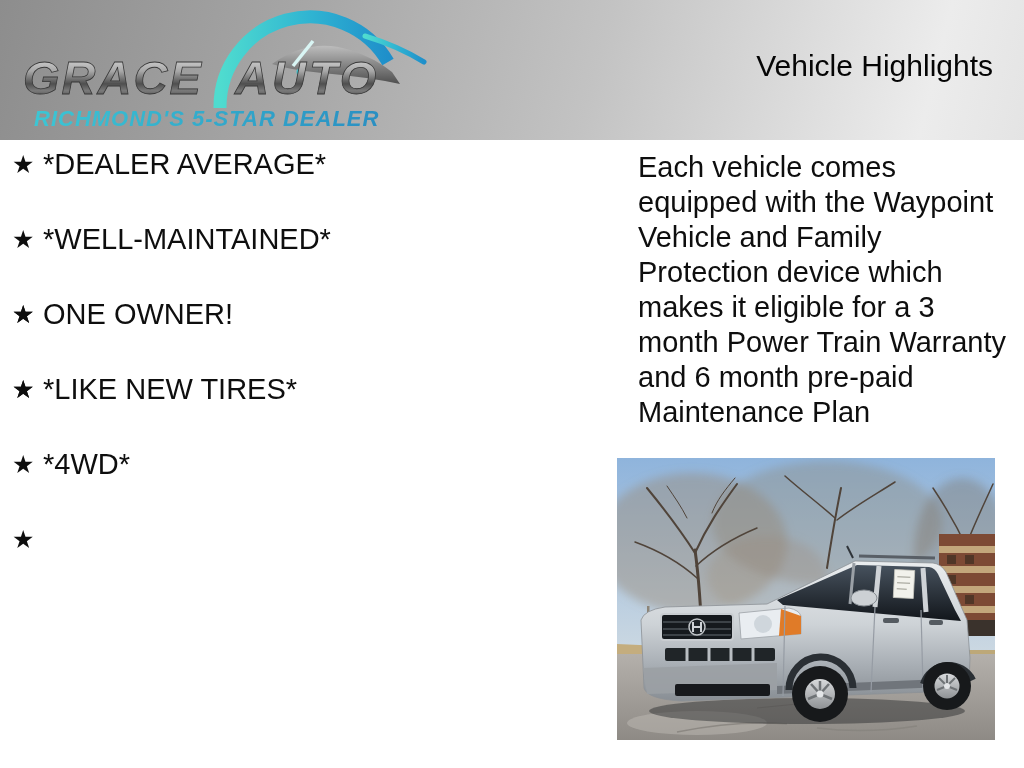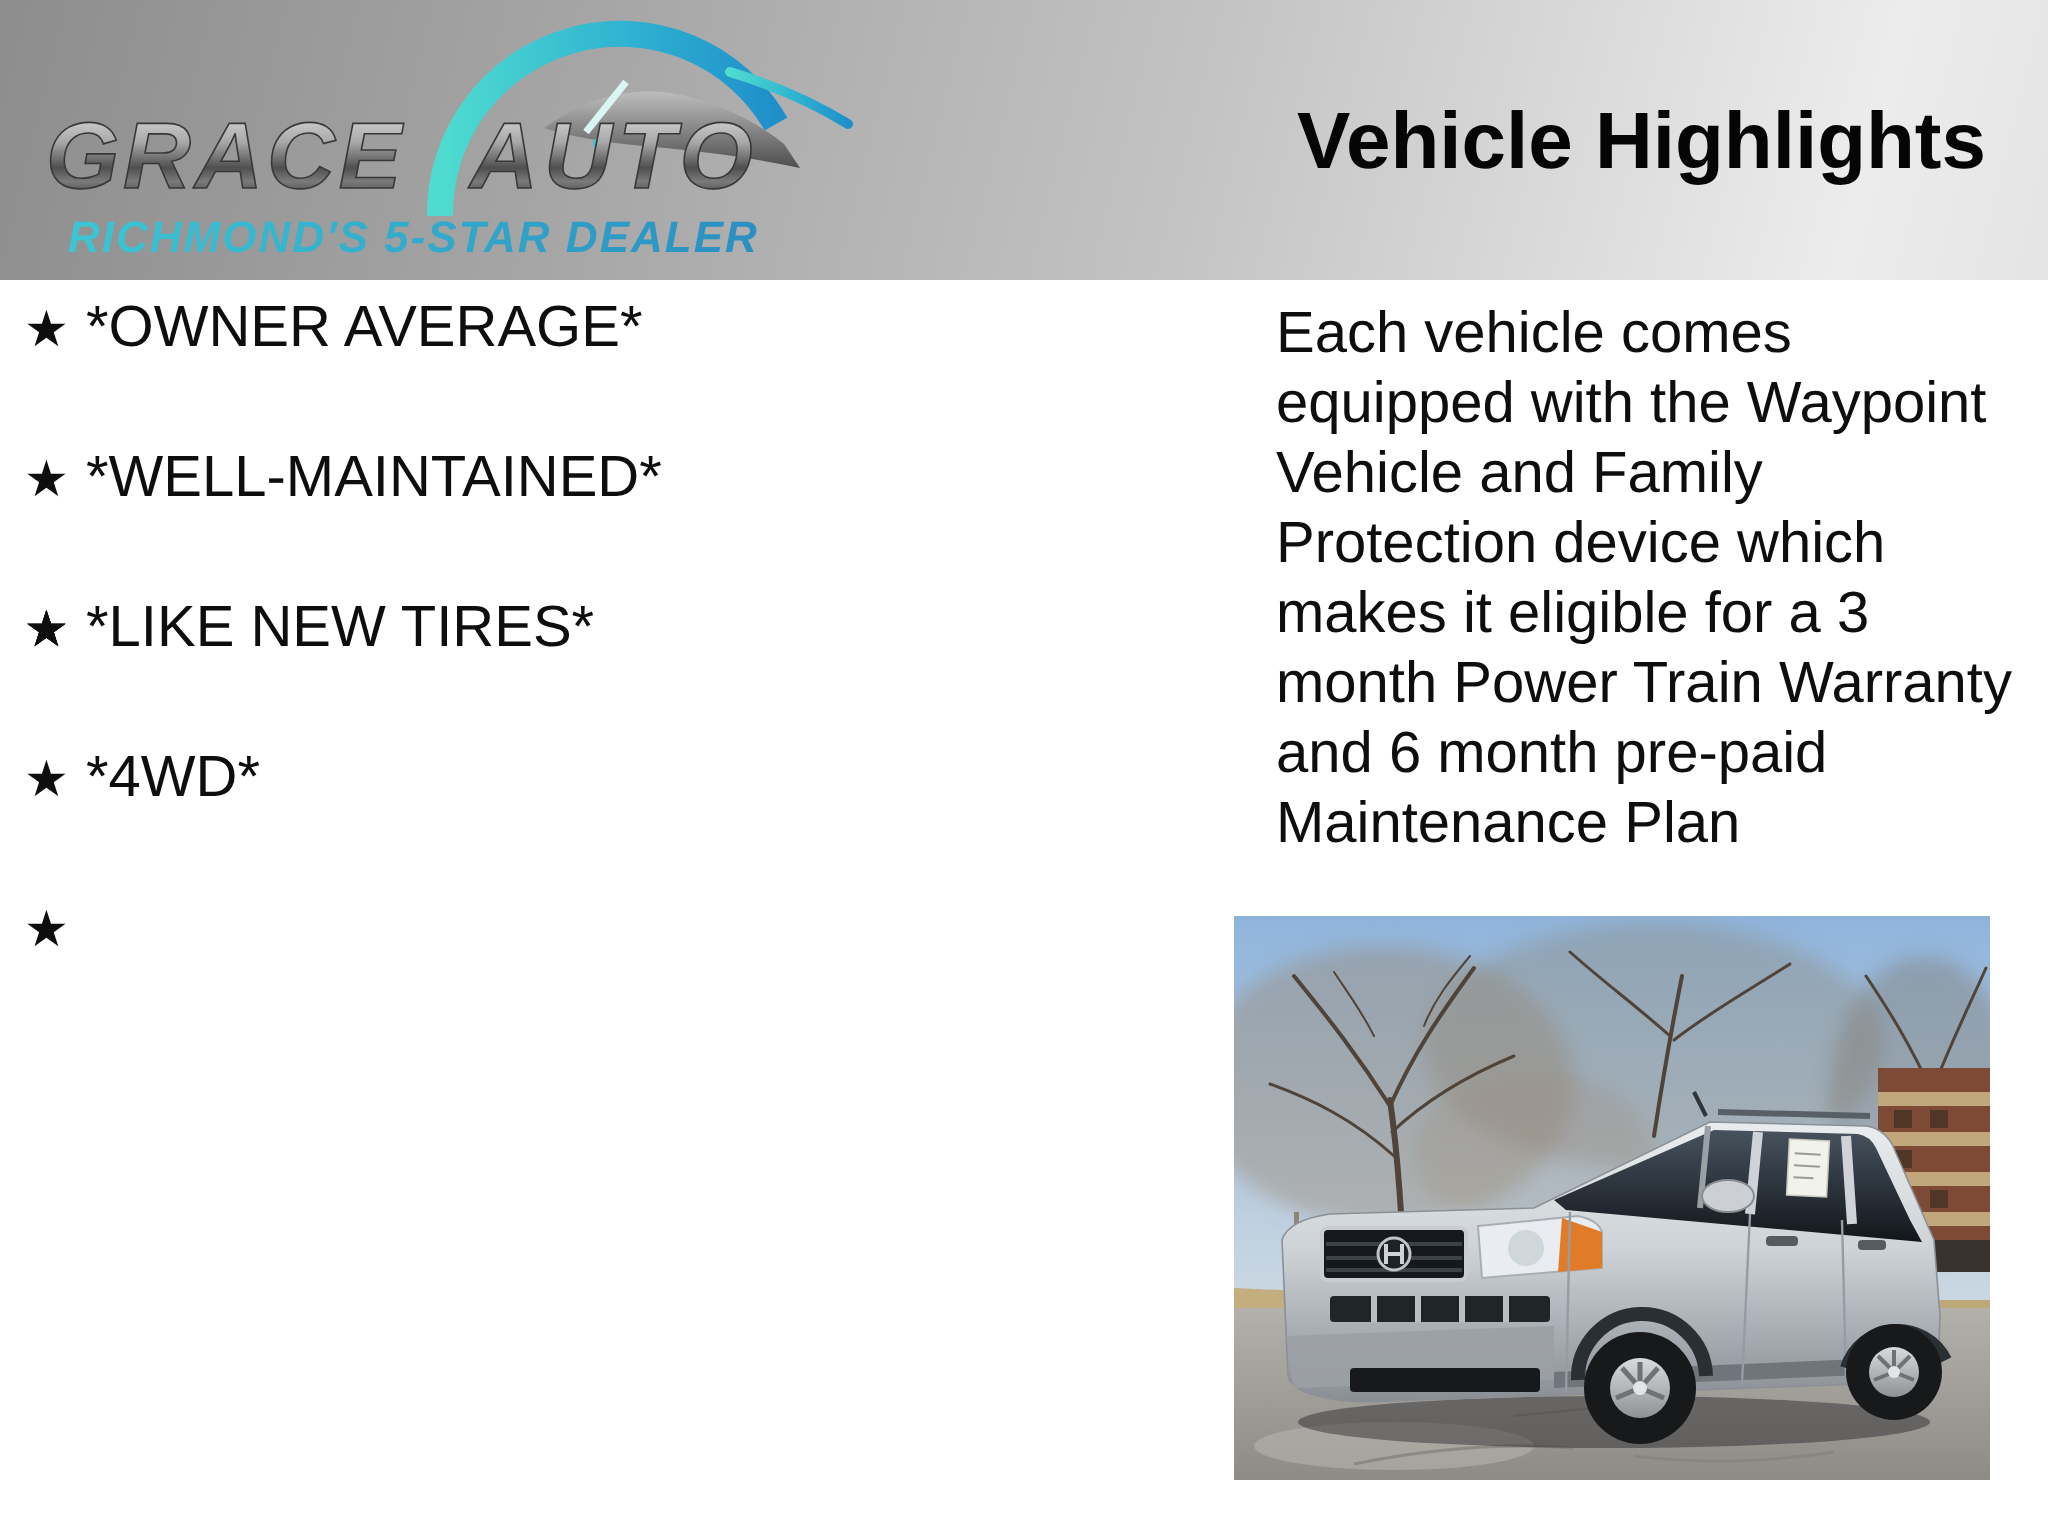--- a/index.html
+++ b/index.html
@@ -11,21 +11,21 @@
     -webkit-font-smoothing:antialiased;
   }
   .header {
     position:absolute; left:0; top:0;
     width:1024px; height:140px;
     background:linear-gradient(104deg,#8d8d8d 0%, #a7a7a7 30%, #c3c3c3 58%, #ececec 90%, #e4e4e4 100%);
   }
   .logo-svg { position:absolute; left:20px; top:4px; }
   .page-title {
     position:absolute; top:51px; right:31px;
-    font-size:40px; font-weight:bold; color:#050505;
+    font-size:30px; font-weight:normal; color:#050505;
     line-height:1; white-space:nowrap;
   }
   .highlights-list {
     position:absolute; left:12px; top:147px; width:384px;
     list-style:none; margin:0; padding:0;
   }
   .highlights-list li {
     position:relative;
     padding-left:31px;
     margin-bottom:40px;
@@ -95,31 +95,32 @@
 
     <text x="14" y="122" font-size="22" font-weight="bold" font-style="italic" letter-spacing="1" fill="url(#tealText)">RICHMOND'S 5-STAR DEALER</text>
   </svg>
 
   <div class="page-title">Vehicle Highlights</div>
 </div>
 
 <ul class="highlights-list">
   <li>
     <span class="star">★</span>
-    <span>*OWNER AVERAGE*</span>
+    <span>*DEALER AVERAGE*</span>
   </li>
   <li>
     <span class="star">★</span>
     <span>*WELL-MAINTAINED*</span>
   </li>
   <li>
     <span class="star">★</span>
   </li>
   <li>
     <span class="star">★</span>
+    <span>ONE OWNER!</span>
   </li>
   <li>
     <span class="star">★</span>
   </li>
   <li>
     <span class="star">★</span>
     <span>*LIKE NEW TIRES*</span>
   </li>
   <li>
     <span class="star">★</span>

